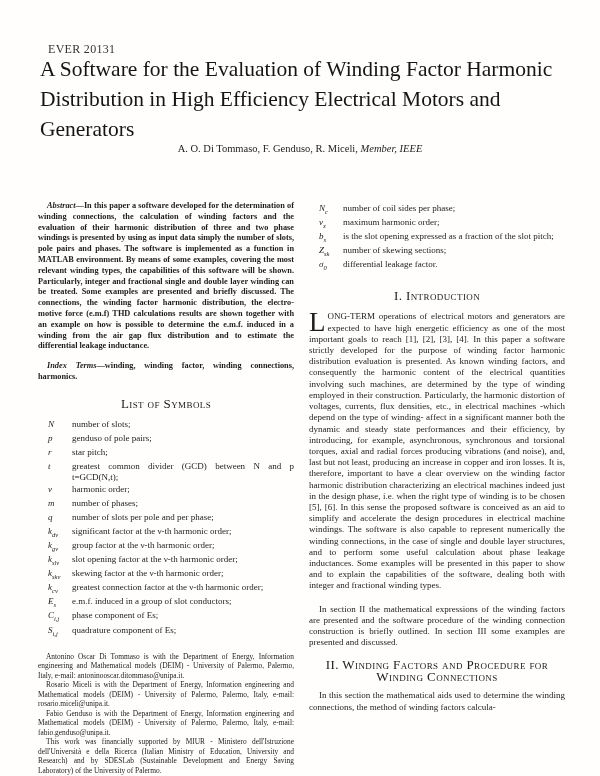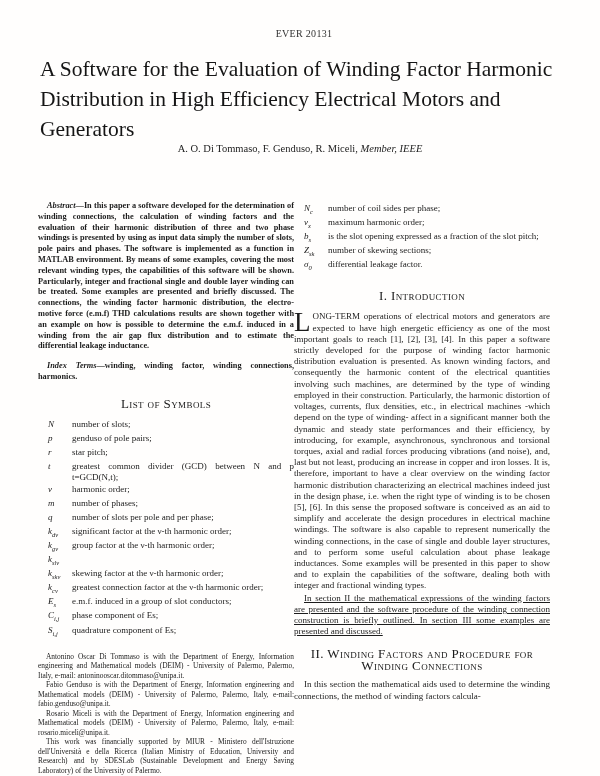--- a/index.html
+++ b/index.html
@@ -6,37 +6,37 @@
   .page{
     position:relative;
     width:600px;height:776px;
     background:#fffefd;
     font-family:"Liberation Serif", serif;
     color:#1c1c1c;
     overflow:hidden;
     box-sizing:border-box;
   }
   .runhead{
-    position:absolute;top:28px;left:48px;right:40px;
-    display:flex;justify-content:center;
-    font-size:10px;letter-spacing:.3px;color:#333;
+    position:absolute;top:42px;left:48px;right:40px;
+    display:flex;justify-content:flex-start;
+    font-size:12px;letter-spacing:.3px;color:#333;
   }
   .paper-title{
     position:absolute;top:54px;left:40px;width:520px;
     text-align:left;
     font-size:21.5px;line-height:30px;font-weight:normal;
     margin:0;color:#151515;
   }
   .authors{
     position:absolute;top:143px;left:0;width:600px;
     text-align:center;font-size:10.5px;color:#222;
   }
   .columns{
     position:absolute;top:201px;left:38px;width:527px;height:560px;
-    display:flex;
+    display:flex;gap:15px;
   }
   .col{width:256px;box-sizing:border-box;}
   .abstract, .index-terms{
     font-size:8.3px;line-height:10.8px;font-weight:bold;
     text-align:justify;margin:0;color:#1d1d1d;
   }
   .abstract{text-indent:9px;}
   .index-terms{margin-top:9px;text-indent:9px;}
   .lead-label{font-style:italic;}
   .sec-heading{
@@ -53,21 +53,21 @@
   .body-text{
     font-size:9px;line-height:11.2px;text-align:justify;margin:0;color:#1c1c1c;
   }
   .body-text.indent{text-indent:10px;}
   .dropcap{
     float:left;font-size:27px;line-height:21px;
     padding:1px 2px 0 0;
   }
   .intro-heading{margin-top:15px;}
   .sec2-heading{margin-top:11px;line-height:12px;}
-  .p2{margin-top:1px;text-decoration:underline;}
+  .p2{margin-top:12px;}
 </style>
 </head>
 <body>
 
 <div class="page">
 
   <div class="runhead">
     <span>EVER 2013</span>
     <span>1</span>
   </div>
@@ -134,20 +134,21 @@
             <span class="desc-cell">significant factor at the ν-th harmonic order;</span>
           </div>
 
           <div class="sym-row">
             <span class="sym-cell"><span>k</span><sub>gν</sub></span>
             <span class="desc-cell">group factor at the ν-th harmonic order;</span>
           </div>
 
           <div class="sym-row">
             <span class="sym-cell"><span>k</span><sub>slν</sub></span>
+            <span class="desc-cell">slot opening factor at the ν-th harmonic order;</span>
           </div>
 
           <div class="sym-row">
             <span class="sym-cell"><span>k</span><sub>skν</sub></span>
             <span class="desc-cell">skewing factor at the ν-th harmonic order;</span>
           </div>
 
           <div class="sym-row">
             <span class="sym-cell"><span>k</span><sub>cν</sub></span>
             <span class="desc-cell">greatest connection factor at the ν-th harmonic order;</span>
@@ -164,22 +165,22 @@
           </div>
 
           <div class="sym-row">
             <span class="sym-cell"><span>S</span><sub>i,j</sub></span>
             <span class="desc-cell">quadrature component of Es;</span>
           </div>
         </div>
 
       <div class="footnotes">
         <p>Antonino Oscar Di Tommaso is with the Department of Energy, Information engineering and Mathematical models (DEIM) - University of Palermo, Palermo, Italy, e-mail: antoninooscar.ditommaso@unipa.it.</p>
+        <p>Rosario Miceli is with the Department of Energy, Information engineering and Mathematical models (DEIM) - University of Palermo, Palermo, Italy, e-mail: rosario.miceli@unipa.it.</p>
         <p>Fabio Genduso is with the Department of Energy, Information engineering and Mathematical models (DEIM) - University of Palermo, Palermo, Italy, e-mail: fabio.genduso@unipa.it.</p>
-        <p>Rosario Miceli is with the Department of Energy, Information engineering and Mathematical models (DEIM) - University of Palermo, Palermo, Italy, e-mail: rosario.miceli@unipa.it.</p>
         <p>This work was financially supported by MIUR - Ministero dell'Istruzione dell'Università e della Ricerca (Italian Ministry of Education, University and Research) and by SDESLab (Sustainable Development and Energy Saving Laboratory) of the University of Palermo.</p>
       </div>
     </div>
 
     <div class="col">
 
       <div class="sym-list">
 
           <div class="sym-row">
             <span class="sym-cell"><span>N</span><sub>c</sub></span>

